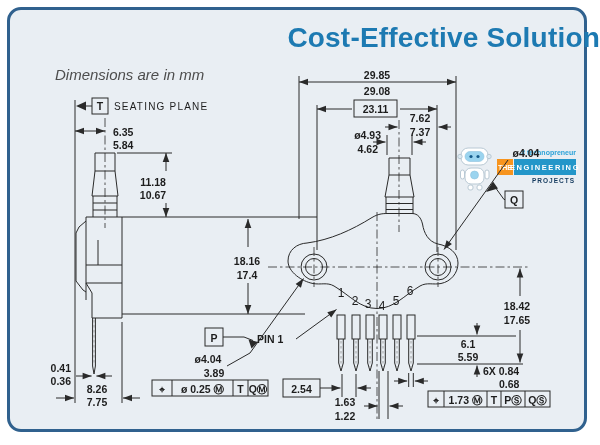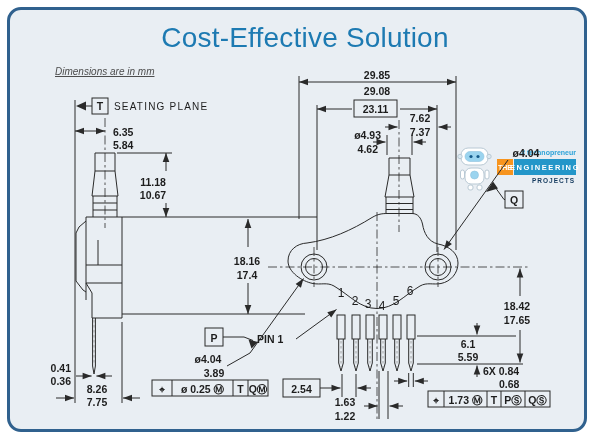--- a/index.html
+++ b/index.html
@@ -1,22 +1,22 @@
 <!DOCTYPE html>
 <html><head>
 <meta charset="utf-8">
 <style>
   html,body{margin:0;padding:0;}
   body{width:600px;height:445px;background:#ffffff;position:relative;overflow:hidden;
        font-family:"Liberation Sans","DejaVu Sans",sans-serif;}
   .card{position:absolute;left:7px;top:7px;width:580px;height:425px;background:#e9eef3;
         border:3px solid #30618e;border-radius:14px;box-sizing:border-box;}
-  .title{position:absolute;left:0;right:0;top:22px;text-align:center;
-         font-weight:400;font-size:28px;letter-spacing:.2px;color:#1d7ab2;padding-left:10px;}
-  .note{position:absolute;left:55px;top:66px;font-style:italic;font-size:10px;color:#4d4d4d;text-decoration:underline;}
+  .title{position:absolute;left:0;right:0;top:22px;text-align:right;
+         font-weight:700;font-size:28px;letter-spacing:.2px;color:#1d7ab2;padding-left:10px;}
+  .note{position:absolute;left:55px;top:66px;font-style:italic;font-size:15px;color:#4d4d4d;}
   .logo{position:absolute;left:456px;top:146px;width:126px;height:46px;}
   .logo .tagline{position:absolute;right:6px;top:3px;font-size:7px;font-weight:700;color:#2ba2d8;}
   .logo .box-the{position:absolute;left:41px;top:13px;width:16px;height:16px;background:#f7941e;
         color:#fff;font-size:7px;font-weight:700;display:flex;align-items:center;justify-content:center;}
   .logo .box-eng{position:absolute;left:58px;top:13px;width:62px;height:16px;background:#2396c9;
         color:#fff;font-size:7.5px;font-weight:700;letter-spacing:1.6px;display:flex;align-items:center;justify-content:center;}
   .logo .projects{position:absolute;right:7px;top:31px;font-size:6.5px;font-weight:700;
         letter-spacing:1px;color:#143a5e;}
   svg.draw{position:absolute;left:0;top:0;}
   svg .s{stroke:#2a2a2a;stroke-width:1;fill:none;}

